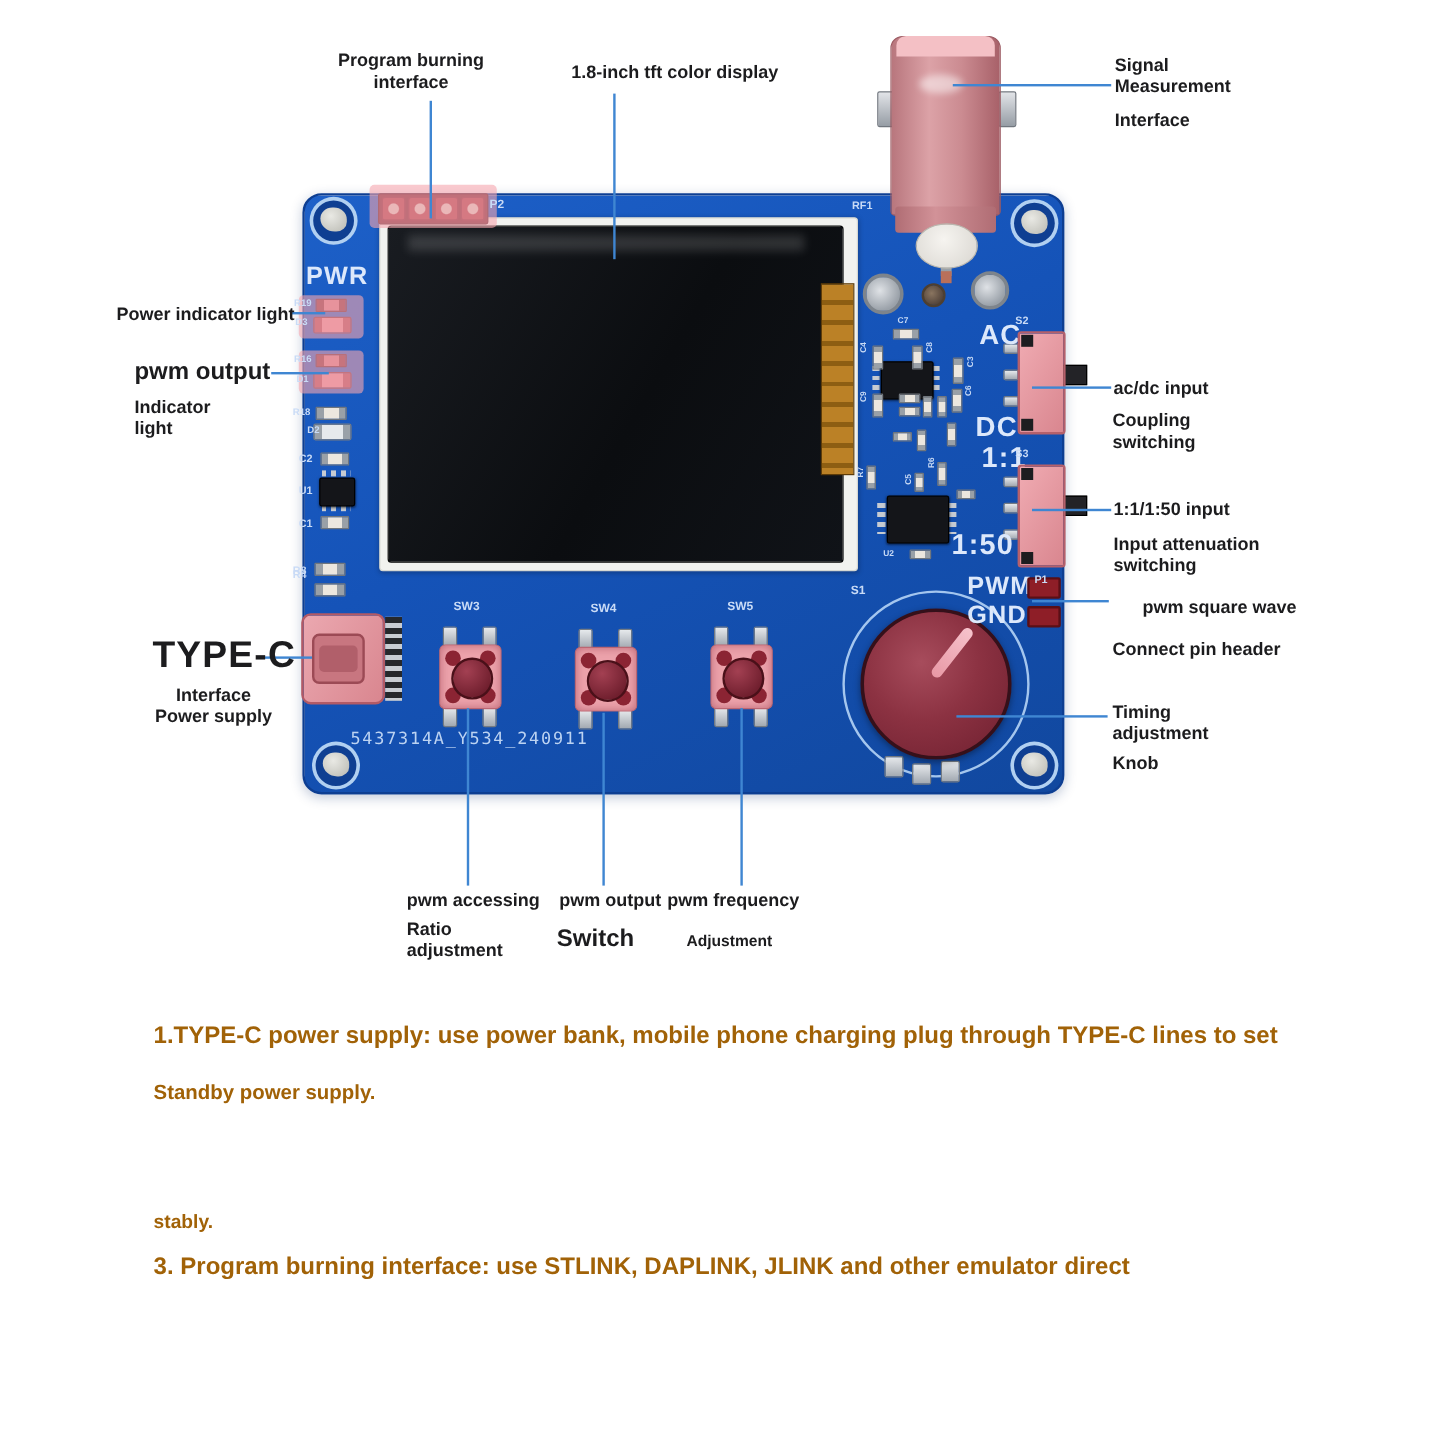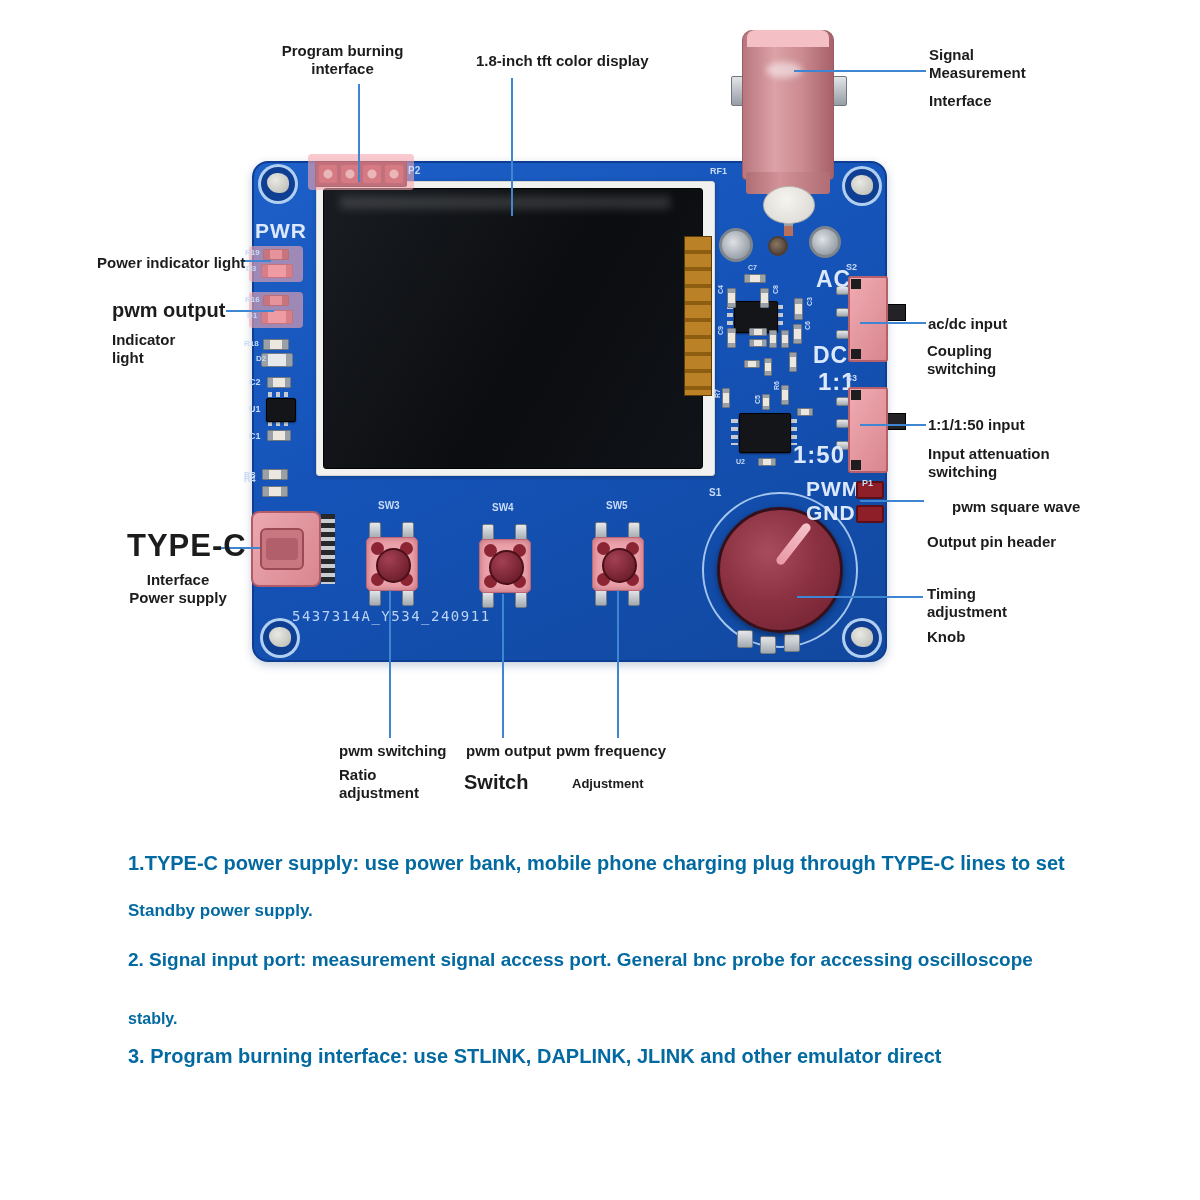--- a/index.html
+++ b/index.html
@@ -31,21 +31,21 @@
   .ic{position:absolute;background:#141519;border:1px solid #000;border-radius:2px;z-index:11;box-shadow:0 1px 2px rgba(0,0,0,.5)}
   .iclegs{position:absolute;z-index:10;background:repeating-linear-gradient(180deg,#c6cbd2 0 4px,rgba(0,0,0,0) 4px 8px)}
   .iclegs.horiz{background:repeating-linear-gradient(90deg,#c6cbd2 0 4px,rgba(0,0,0,0) 4px 8px)}
   .btn{position:absolute;width:52px;height:54px;background:#eca2ab;border:1px solid #bb6672;border-radius:5px;z-index:12;box-shadow:inset 0 0 7px rgba(120,20,40,.4);box-sizing:border-box}
   .btn .dot{position:absolute;width:13px;height:13px;border-radius:50%;background:#8b2433}
   .btn .bcap{position:absolute;left:9px;top:10px;width:31px;height:31px;border-radius:50%;background:radial-gradient(circle at 35% 30%,#a34052,#701f2e 75%);border:2px solid #4a1019}
   .sw{position:absolute;width:40px;height:86px;background:linear-gradient(120deg,#f0abb2,#d9868f);border:2px solid #b5606b;border-radius:3px;z-index:12;box-sizing:border-box}
   .sw .cap1,.sw .cap2{position:absolute;width:10px;height:10px;background:#1d1d20}
   .sw .cap1{left:1px;top:1px}.sw .cap2{left:1px;bottom:1px}
   .actu{position:absolute;width:20px;height:15px;background:#232327;border:1px solid #000;z-index:11}
-  .note{position:absolute;left:128px;color:#0369a1;font-family:"Liberation Sans",sans-serif;font-weight:bold;white-space:nowrap;z-index:40}
+  .note{position:absolute;left:128px;color:#a16207;font-family:"Liberation Sans",sans-serif;font-weight:bold;white-space:nowrap;z-index:40}
 </style>
 </head>
 <body>
 
 <div class="canvas">
 
   <div class="pcb"></div>
 
   <div class="screw" style="left:258px;top:164px">
       <i></i>
@@ -275,40 +275,39 @@
   <div class="lab" style="left:927px;top:342px">
     <div>Coupling</div>
     <div>switching</div>
   </div>
   <div class="lab" style="left:928px;top:416px">1:1/1:50 input</div>
   <div class="lab" style="left:928px;top:445px">
     <div>Input attenuation</div>
     <div>switching</div>
   </div>
   <div class="lab" style="left:952px;top:498px">pwm square wave</div>
-  <div class="lab" style="left:927px;top:533px">Output pin header</div>
+  <div class="lab" style="left:927px;top:533px">Connect pin header</div>
   <div class="lab" style="left:927px;top:585px">
     <div>Timing</div>
     <div>adjustment</div>
   </div>
   <div class="lab" style="left:927px;top:628px">Knob</div>
   <div class="lab huge" style="left:127px;top:528px">TYPE-C</div>
   <div class="lab center" style="left:108px;top:571px;width:140px">
     <div>Interface</div>
     <div>Power supply</div>
   </div>
-  <div class="lab" style="left:339px;top:742px">pwm switching</div>
+  <div class="lab" style="left:339px;top:742px">pwm accessing</div>
   <div class="lab" style="left:339px;top:766px">
     <div>Ratio</div>
     <div>adjustment</div>
   </div>
   <div class="lab" style="left:466px;top:742px">pwm output</div>
   <div class="lab big" style="left:464px;top:771px">Switch</div>
   <div class="lab" style="left:556px;top:742px">pwm frequency</div>
   <div class="lab small" style="left:572px;top:776px">Adjustment</div>
 
   <div class="note" style="top:852px;font-size:20px">1.TYPE-C power supply: use power bank, mobile phone charging plug through TYPE-C lines to set</div>
   <div class="note" style="top:901px;font-size:17px">Standby power supply.</div>
-  <div class="note" style="top:949px;font-size:19px">2. Signal input port: measurement signal access port. General bnc probe for accessing oscilloscope</div>
   <div class="note" style="top:1010px;font-size:16px">stably.</div>
   <div class="note" style="top:1045px;font-size:20px">3. Program burning interface: use STLINK, DAPLINK, JLINK and other emulator direct</div>
 
 </div>
 
 </body></html>

